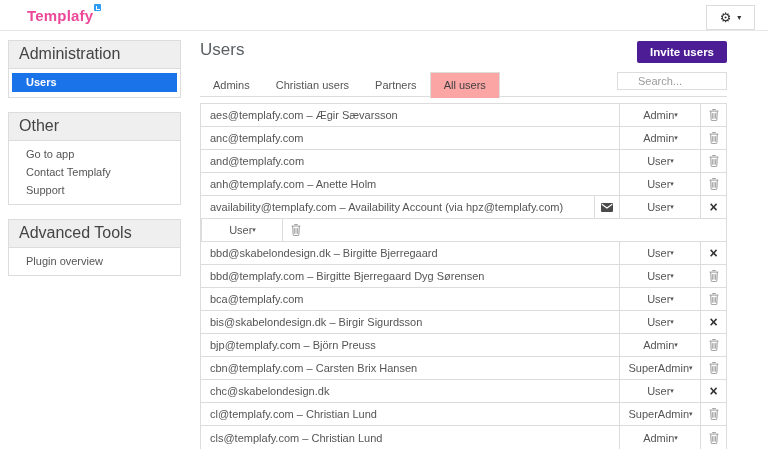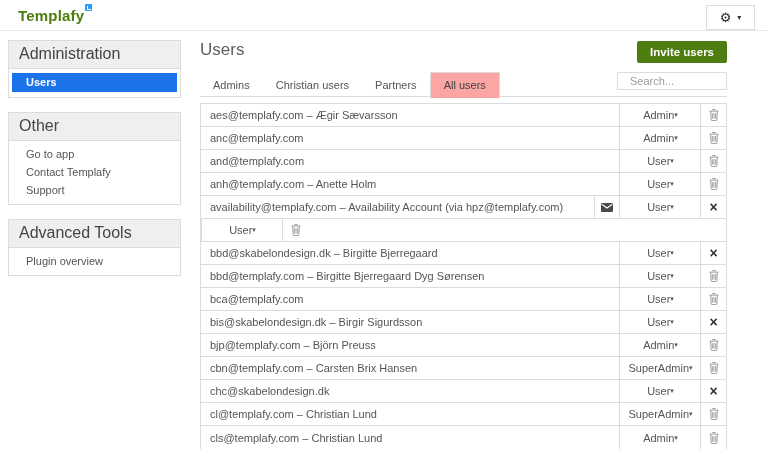--- a/index.html
+++ b/index.html
@@ -3,43 +3,43 @@
 <meta charset="utf-8">
 <style>
   * { margin:0; padding:0; box-sizing:border-box; }
   html, body {
     width:768px; height:449px; background:#fff; overflow:hidden;
     font-family:"Liberation Sans", sans-serif;
     -webkit-font-smoothing:antialiased;
   }
   
   .topbar { position:relative; height:31px; background:#fff; border-bottom:1px solid #e7e7e7; }
-  .logo { position:absolute; left:18px; top:7px; font-size:15px; font-weight:bold; color:#4d7c0f; letter-spacing:.2px; }
+  .logo { position:absolute; left:27px; top:7px; font-size:15px; font-weight:bold; color:#ec4899; letter-spacing:.2px; }
   .logo-badge { position:absolute; right:-8px; top:-3px; width:7px; height:7px; background:#2d9cf4; border-radius:1px; }
   .logo-badge::after { content:""; position:absolute; left:2px; top:2px; width:3px; height:3px; border-left:1px solid #fff; border-bottom:1px solid #fff; }
   .gear-btn { position:absolute; right:13px; top:5px; width:49px; height:25px; border:1px solid #dcdcdc; background:#fff; display:flex; align-items:center; justify-content:center; gap:6px; cursor:pointer; }
   .gear-glyph { font-size:13px; color:#2b2b2b; line-height:1; }
   .gear-caret { font-size:8px; color:#333; line-height:1; }
 
   
   .sidebar { position:absolute; left:8px; top:40px; width:173px; }
   .side-box { border:1px solid #dcdcdc; background:#fff; margin-bottom:14px; }
   .side-box-header { background:#efefef; border-bottom:1px solid #dcdcdc; padding:4px 10px 5px; font-size:16px; color:#444; }
   .side-items { padding:4px 0 5px; }
   .side-item { font-size:11px; color:#555; padding:3px 10px 3px 17px; cursor:pointer; white-space:nowrap; }
   .side-item.active { background:#1a73e8; color:#fff; font-weight:bold; margin:0 3px; padding:3px 8px 4px 14px; }
 
   
   .main { position:absolute; left:200px; top:31px; width:527px; height:418px; }
   .page-title { position:absolute; left:0; top:9px; font-size:17px; color:#5a5f63; }
-  .invite-btn { position:absolute; right:0; top:10px; height:22px; background:#4d7c0f; color:#fff; border:none; border-radius:2px; font-size:11.5px; font-weight:bold; padding:0 13px; cursor:pointer; font-family:"Liberation Sans", sans-serif; }
+  .invite-btn { position:absolute; right:0; top:10px; height:22px; background:#4c1d95; color:#fff; border:none; border-radius:2px; font-size:11.5px; font-weight:bold; padding:0 13px; cursor:pointer; font-family:"Liberation Sans", sans-serif; }
   .tabs { position:absolute; left:0; right:0; top:41px; height:25px; border-bottom:1px solid #dcdcdc; }
   .tab { display:inline-block; font-size:11px; color:#555; padding:6px 13px 7px; cursor:pointer; vertical-align:bottom; }
   .tab.active { background:#fca5a5; border:1px solid #dcdcdc; border-bottom:1px solid #fff; margin-bottom:-1px; color:#404040; }
-  .search-input { position:absolute; right:0; top:41px; width:110px; height:18px; border:1px solid #dcdcdc; font-size:11px; color:#555; padding:0 12px; font-family:"Liberation Sans", sans-serif; outline:none; }
+  .search-input { position:absolute; right:0; top:41px; width:110px; height:18px; border:1px solid #dcdcdc; font-size:11px; color:#555; padding:0 20px; font-family:"Liberation Sans", sans-serif; outline:none; }
   .search-input::placeholder { color:#9a9a9a; }
 
   
   .users-table { position:absolute; left:0; top:72px; width:527px; border:1px solid #dcdcdc; background:#fff; }
   .trow { display:flex; align-items:stretch; height:23px; border-bottom:1px solid #dcdcdc; }
   .trow:last-child { border-bottom:none; }
   .tcell-email { flex:1; display:flex; align-items:center; padding-left:9px; font-size:11px; color:#555; white-space:nowrap; overflow:hidden; }
   .tcell-env { width:25px; border-left:1px solid #dcdcdc; display:flex; align-items:center; justify-content:center; }
   .env-icon { display:flex; cursor:pointer; }
   .tcell-role { width:81px; border-left:1px solid #dcdcdc; display:flex; align-items:center; justify-content:center; padding:0 7px 0 8px; font-size:11px; color:#555; cursor:pointer; }

